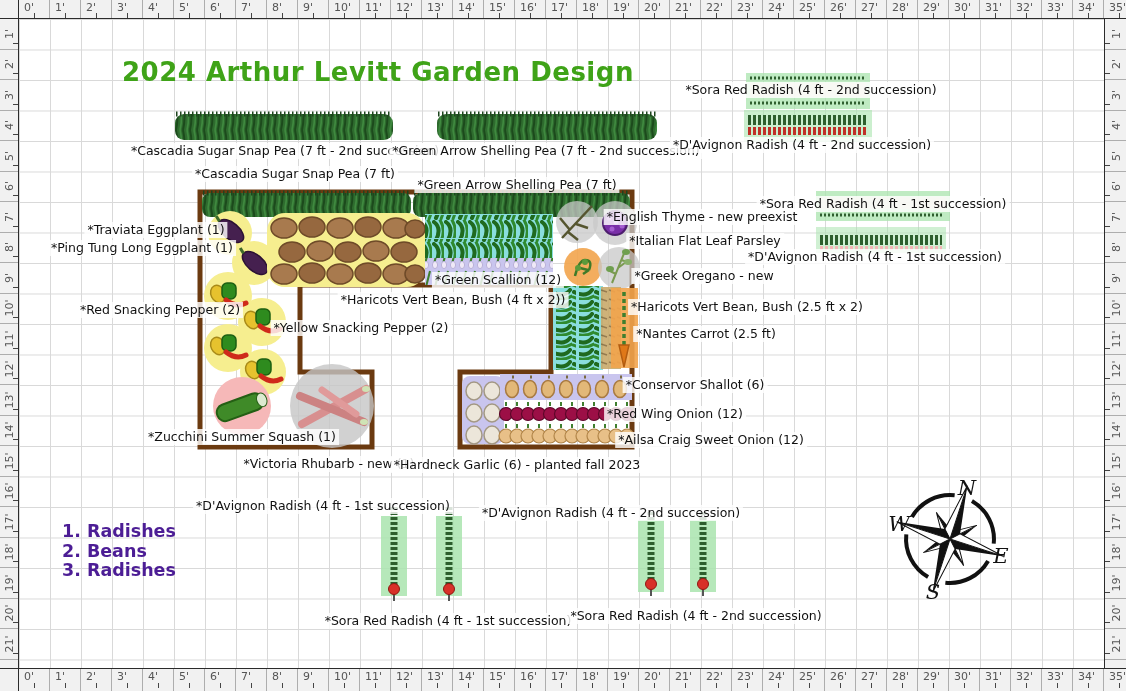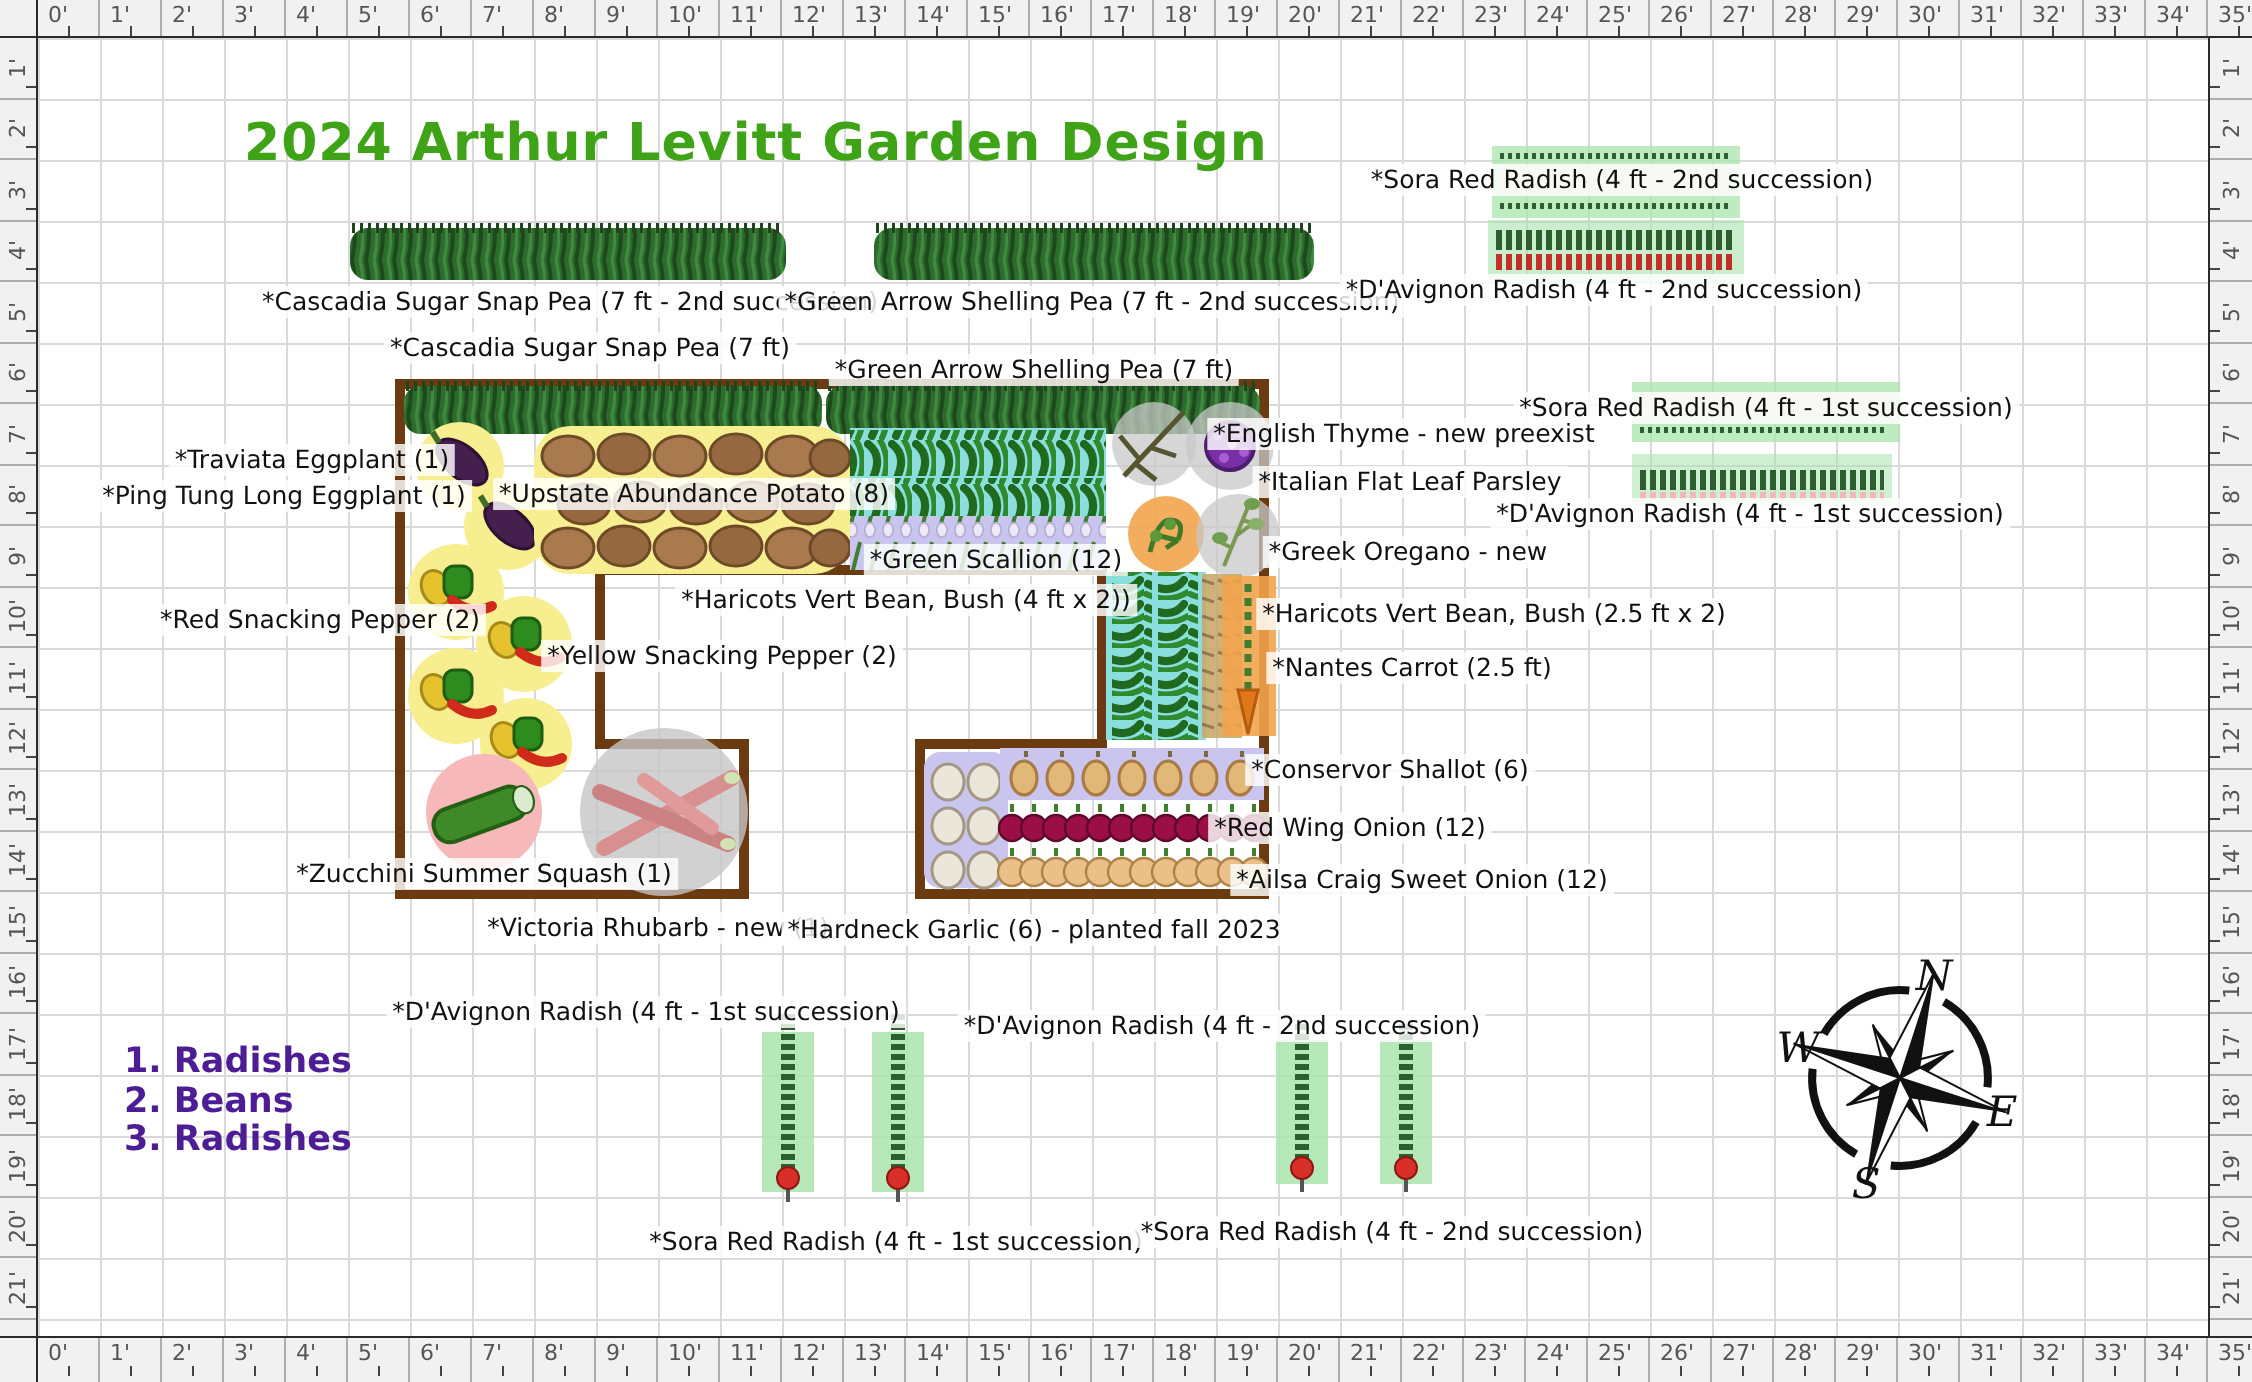--- a/index.html
+++ b/index.html
@@ -573,21 +573,20 @@
     <div class="plant-label" style="left: 517px; top: 185px;">*Green Arrow Shelling Pea (7 ft)</div>
     <div class="plant-label" style="left: 811px; top: 90px;">*Sora Red Radish (4 ft - 2nd succession)</div>
     <div class="plant-label" style="left: 802px; top: 145px;">*D'Avignon Radish (4 ft - 2nd succession)</div>
     <div class="plant-label" style="left: 883px; top: 204px;">*Sora Red Radish (4 ft - 1st succession)</div>
     <div class="plant-label" style="left: 875px; top: 257px;">*D'Avignon Radish (4 ft - 1st succession)</div>
     <div class="plant-label" style="left: 702px; top: 217px;">*English Thyme - new preexist</div>
     <div class="plant-label" style="left: 705px; top: 241px;">*Italian Flat Leaf Parsley</div>
     <div class="plant-label" style="left: 704px; top: 276px;">*Greek Oregano - new</div>
     <div class="plant-label" style="left: 156px; top: 230px;">*Traviata Eggplant (1)</div>
     <div class="plant-label" style="left: 142px; top: 248px;">*Ping Tung Long Eggplant (1)</div>
-    <div class="plant-label" style="left: 347px; top: 247px;">*Upstate Abundance Potato (8)</div>
     <div class="plant-label" style="left: 498px; top: 280px;">*Green Scallion (12)</div>
     <div class="plant-label" style="left: 160px; top: 310px;">*Red Snacking Pepper (2)</div>
     <div class="plant-label" style="left: 325px; top: 328px; margin-left: 36px;">*Yellow Snacking Pepper (2)</div>
     <div class="plant-label" style="left: 453px; top: 300px;">*Haricots Vert Bean, Bush (4 ft x 2))</div>
     <div class="plant-label" style="left: 747px; top: 307px;">*Haricots Vert Bean, Bush (2.5 ft x 2)</div>
     <div class="plant-label" style="left: 706px; top: 334px;">*Nantes Carrot (2.5 ft)</div>
     <div class="plant-label" style="left: 695px; top: 385px;">*Conservor Shallot (6)</div>
     <div class="plant-label" style="left: 675px; top: 414px;">*Red Wing Onion (12)</div>
     <div class="plant-label" style="left: 711px; top: 440px;">*Ailsa Craig Sweet Onion (12)</div>
     <div class="plant-label" style="left: 242px; top: 437px;">*Zucchini Summer Squash (1)</div>

